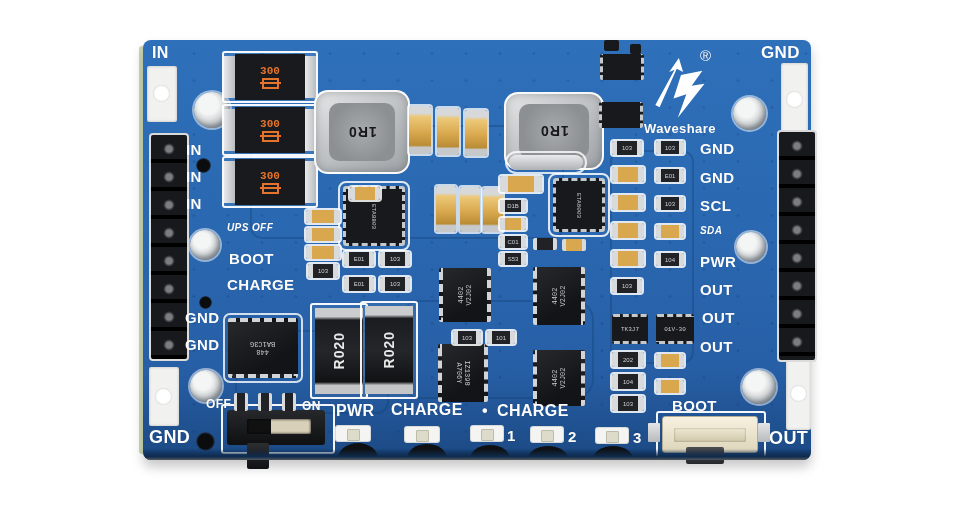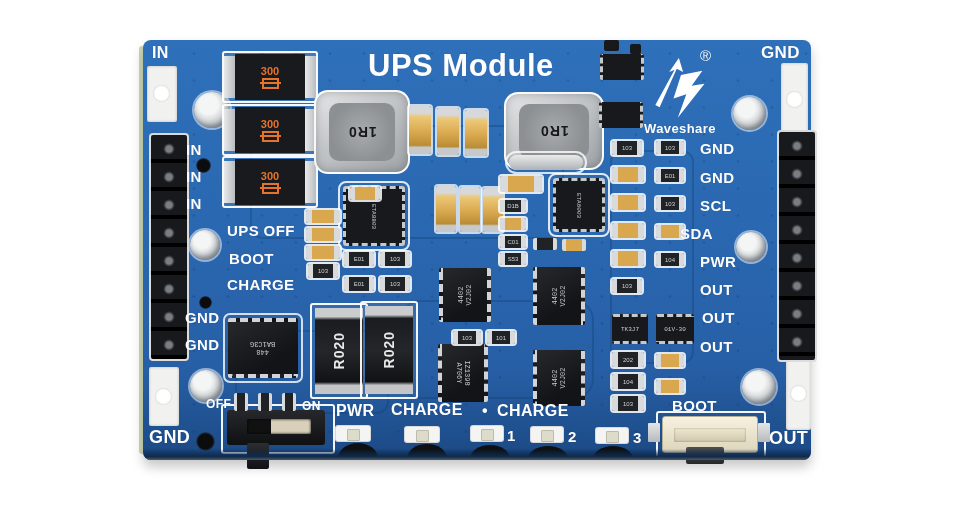--- a/index.html
+++ b/index.html
@@ -25,21 +25,21 @@
       repeating-linear-gradient(180deg,#17191c 0 24px,#000 24px 28px);background-size:100% 28px,100% 28px;}
   
   .epad{position:absolute;background:#f1f1f0;border-radius:2px;box-shadow:inset 0 0 3px rgba(0,0,0,.25);}
   .epad::after{content:"";position:absolute;left:50%;top:50%;width:17px;height:17px;margin:-9px 0 0 -9px;
     border-radius:50%;background:#ffffff;box-shadow:inset 0 0 2px rgba(0,0,0,.3);}
   .screw{position:absolute;border-radius:50%;
     background:radial-gradient(circle at 40% 35%,#f4f5f5 0 30%,#cfd2d4 55%,#9fa4a8 100%);
     box-shadow:0 0 0 2px rgba(255,255,255,.5), inset -2px -3px 4px rgba(60,70,80,.5);}
   .via{position:absolute;border-radius:50%;background:radial-gradient(circle,#0a0c0e 55%,#2c4d7d 75%);}
   
-  .fuse{position:absolute;border:2px solid rgba(255,255,255,.95);border-radius:3px;display:flex;align-items:stretch;background:rgba(255,255,255,.08);}
+  .fuse{position:absolute;border:2px solid rgba(255,255,255,.95);border-radius:3px;display:flex;align-items:stretch;background:rgba(255,255,255,.08);font-family:Liberation Mono, monospace;}
   .fcap{width:11px;background:linear-gradient(90deg,#e8e9ea,#b9bcbf);margin:3px 0;}
   .fbody{flex:1;background:#181a1d;display:flex;flex-direction:column;align-items:center;justify-content:center;gap:1px;margin:1px 0;}
   .fbody .t{color:#e4732c;font-weight:bold;font-size:11px;line-height:11px;}
   .fsym{width:13px;height:7px;border:2px solid #e4732c;position:relative;}
   .fsym::after{content:"";position:absolute;left:-4px;right:-4px;top:50%;height:2px;margin-top:-1px;background:#e4732c;}
   
   .ind{position:absolute;border-radius:14px;border:2px solid rgba(255,255,255,.9);
     background:linear-gradient(145deg,#e6e7e8 0%,#c2c5c8 45%,#9ea3a7 100%);
     display:flex;align-items:center;justify-content:center;box-shadow:inset 0 0 10px rgba(0,0,0,.25);}
   .ind .c{width:72%;height:72%;border-radius:10px;background:radial-gradient(circle,#a7abae 0%,#8c9093 70%);
@@ -320,39 +320,38 @@
 <div class="notch" style="left:470px;top:445px;width:40px;height:15px;"></div>
 <div class="notch" style="left:528px;top:446px;width:40px;height:14px;"></div>
 <div class="notch" style="left:593px;top:446px;width:40px;height:14px;"></div>
 <div class="botshade"></div>
 <div class="led" style="left:336px;top:426px;width:34px;height:15px;"></div>
 <div class="led" style="left:405px;top:427px;width:34px;height:15px;"></div>
 <div class="led" style="left:471px;top:426px;width:32px;height:15px;"></div>
 <div class="led" style="left:531px;top:427px;width:32px;height:15px;"></div>
 <div class="led" style="left:596px;top:428px;width:32px;height:15px;"></div>
 
-<div class="lbl title" style="left:368px;top:48px;font-size:31px;">UPS Module</div>
 <div class="lbl" style="left:152px;top:44px;font-size:16px;">IN</div>
 <div class="lbl" style="left:761px;top:43px;font-size:17px;">GND</div>
 <div class="lbl" style="left:149px;top:427px;font-size:18px;">GND</div>
 <div class="lbl" style="left:769px;top:428px;font-size:18px;">OUT</div>
 
 <div class="lbl" style="left:186px;top:141px;font-size:15px;">IN</div>
 <div class="lbl" style="left:186px;top:168px;font-size:15px;">IN</div>
 <div class="lbl" style="left:186px;top:195px;font-size:15px;">IN</div>
-<div class="lbl" style="left:227px;top:222px;font-size:15px;">UPS OFF</div>
+<div class="lbl" style="left:227px;top:222px;font-size:10px;font-style:italic;">UPS OFF</div>
 <div class="lbl" style="left:229px;top:250px;font-size:15px;">BOOT</div>
 <div class="lbl" style="left:227px;top:276px;font-size:15px;">CHARGE</div>
 <div class="lbl" style="left:185px;top:309px;font-size:15px;">GND</div>
 <div class="lbl" style="left:185px;top:336px;font-size:15px;">GND</div>
 
 <div class="lbl" style="left:700px;top:140px;font-size:15px;">GND</div>
 <div class="lbl" style="left:700px;top:169px;font-size:15px;">GND</div>
 <div class="lbl" style="left:700px;top:197px;font-size:15px;">SCL</div>
-<div class="lbl" style="left:680px;top:225px;font-size:15px;">SDA</div>
+<div class="lbl" style="left:700px;top:225px;font-size:10px;font-style:italic;">SDA</div>
 <div class="lbl" style="left:700px;top:253px;font-size:15px;">PWR</div>
 <div class="lbl" style="left:700px;top:281px;font-size:15px;">OUT</div>
 <div class="lbl" style="left:702px;top:309px;font-size:15px;">OUT</div>
 <div class="lbl" style="left:700px;top:338px;font-size:15px;">OUT</div>
 
 <div class="lbl" style="left:206px;top:397px;font-size:12px;">OFF</div>
 <div class="lbl" style="left:302px;top:399px;font-size:12px;">ON</div>
 <div class="lbl" style="left:336px;top:402px;font-size:16px;">PWR</div>
 <div class="lbl" style="left:391px;top:401px;font-size:16px;">CHARGE</div>
 <div class="lbl" style="left:482px;top:402px;font-size:16px;">•</div>

